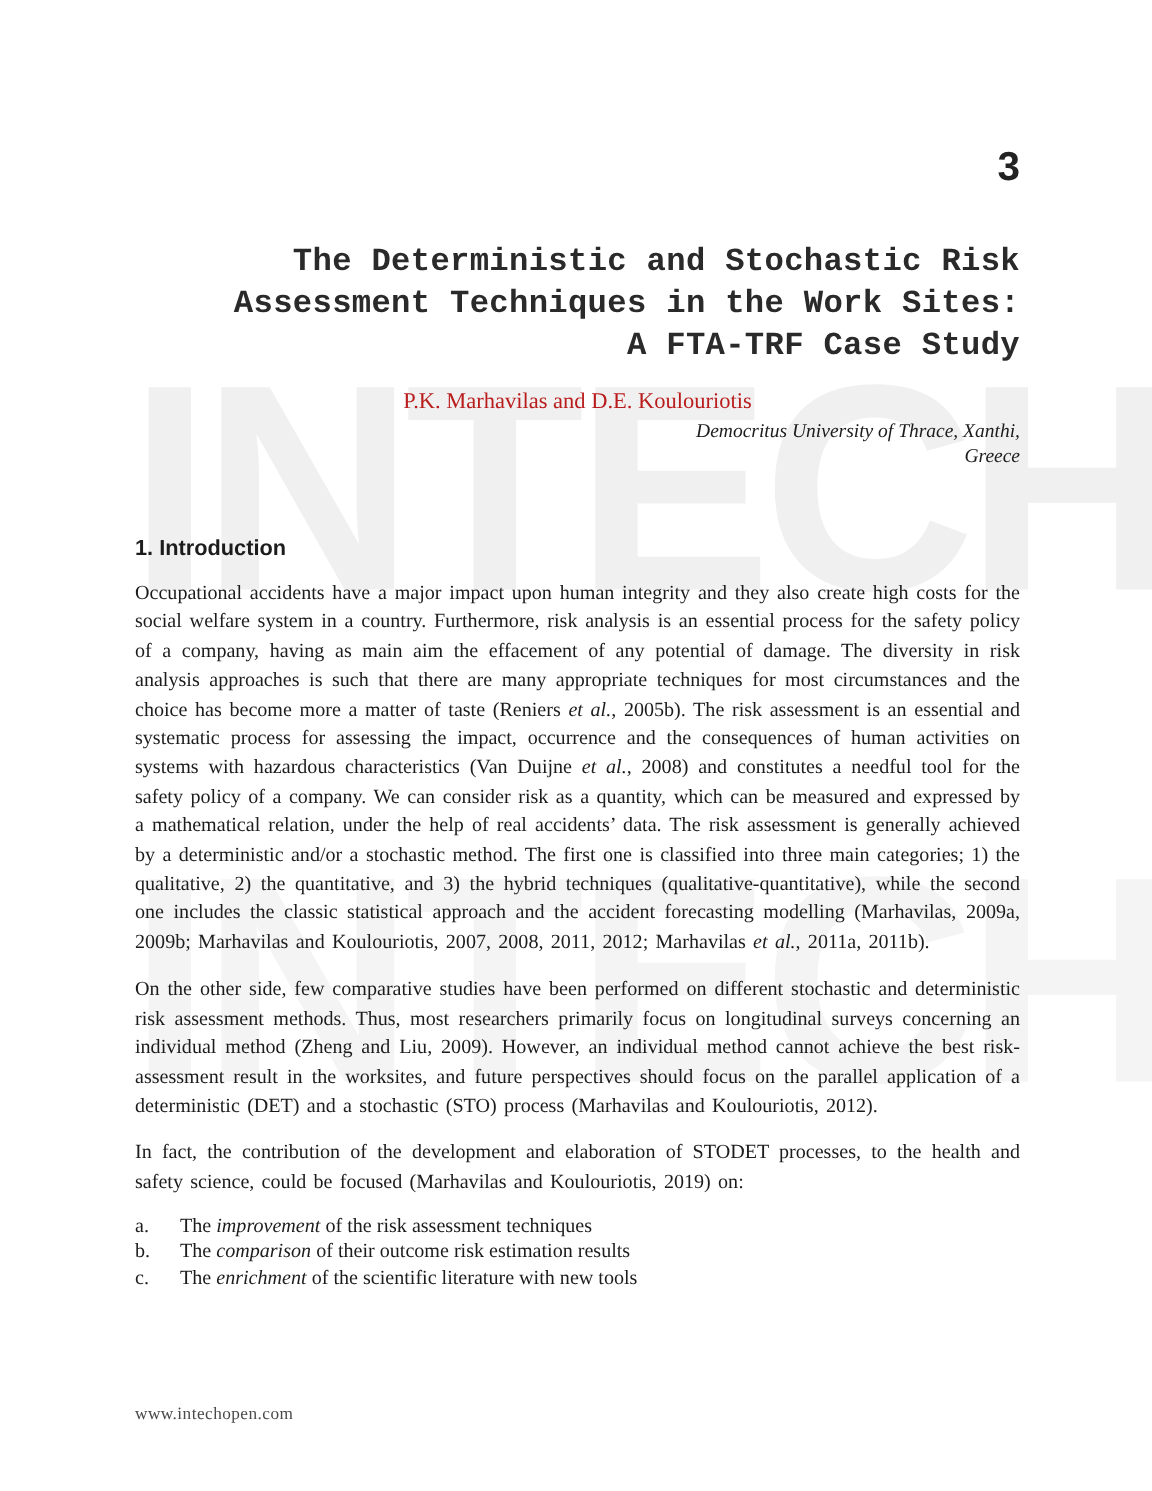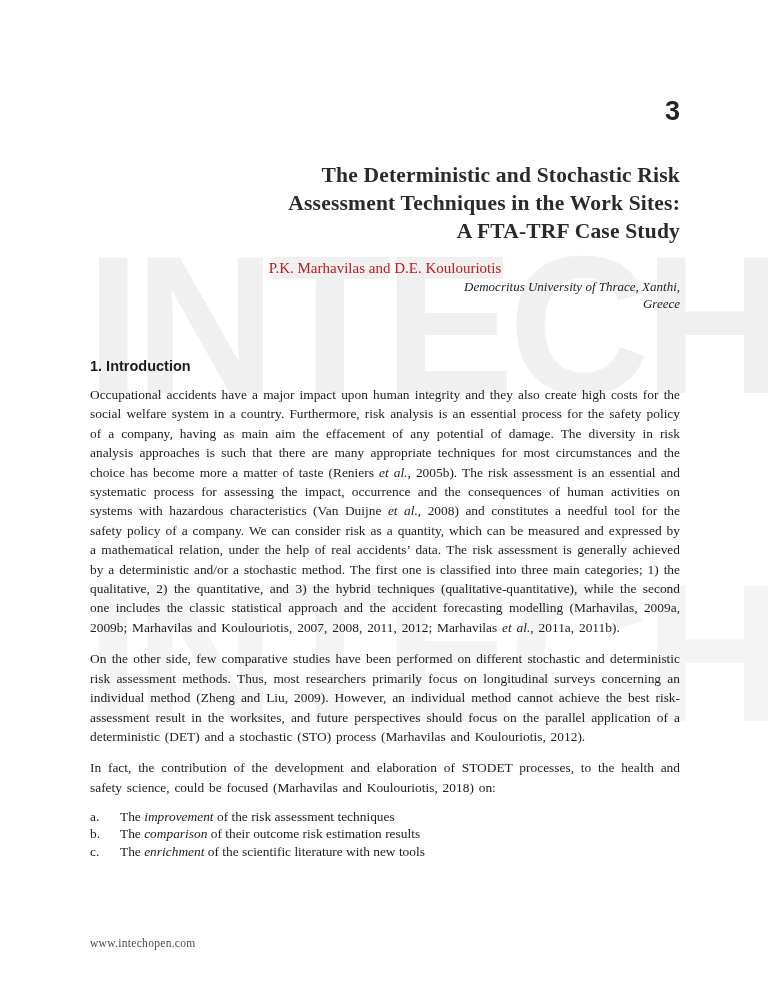--- a/index.html
+++ b/index.html
@@ -40,21 +40,21 @@
     margin-top: 96px;
     text-align: right;
     font-family: "Liberation Sans", sans-serif;
     font-weight: bold;
     font-size: 27px;
     color: #222222;
   }
   .title {
     margin: 34px 0 0 0;
     text-align: right;
-    font-family: Liberation Serif, serif;
+    font-family: Liberation Mono, monospace;
     font-weight: bold;
     font-size: 21.5px;
     line-height: 28px;
     color: #2a2a2a;
     letter-spacing: 0.2px;
   }
   .authors {
     margin-top: 15px;
     text-align: center;
     font-size: 15px;
@@ -131,21 +131,21 @@
     <div class="authors">P.K. Marhavilas and D.E. Koulouriotis</div>
 
     <div class="affiliation"><span>Democritus University of Thrace, Xanthi,</span><br><span>Greece</span></div>
 
     <h2 class="section-heading">1. Introduction</h2>
 
     <p class="body-paragraph"><span>Occupational accidents have a major impact upon human integrity and they also create high costs for the social welfare system in a country. Furthermore, risk analysis is an essential process for the safety policy of a company, having as main aim the effacement of any potential of damage. The diversity in risk analysis approaches is such that there are many appropriate techniques for most circumstances and the choice has become more a matter of taste (Reniers </span><em>et al.</em><span>, 2005b). The risk assessment is an essential and systematic process for assessing the impact, occurrence and the consequences of human activities on systems with hazardous characteristics (Van Duijne </span><em>et al.</em><span>, 2008) and constitutes a needful tool for the safety policy of a company. We can consider risk as a quantity, which can be measured and expressed by a mathematical relation, under the help of real accidents’ data. The risk assessment is generally achieved by a deterministic and/or a stochastic method. The first one is classified into three main categories; 1) the qualitative, 2) the quantitative, and 3) the hybrid techniques (qualitative-quantitative), while the second one includes the classic statistical approach and the accident forecasting modelling (Marhavilas, 2009a, 2009b; Marhavilas and Koulouriotis, 2007, 2008, 2011, 2012; Marhavilas </span><em>et al.</em><span>, 2011a, 2011b).</span></p>
 
     <p class="body-paragraph"><span>On the other side, few comparative studies have been performed on different stochastic and deterministic risk assessment methods. Thus, most researchers primarily focus on longitudinal surveys concerning an individual method (Zheng and Liu, 2009). However, an individual method cannot achieve the best risk-assessment result in the worksites, and future perspectives should focus on the parallel application of a deterministic (DET) and a stochastic (STO) process (Marhavilas and Koulouriotis, 2012).</span></p>
 
-    <p class="body-paragraph"><span>In fact, the contribution of the development and elaboration of STODET processes, to the health and safety science, could be focused (Marhavilas and Koulouriotis, 2018) on:</span></p>
+    <p class="body-paragraph"><span>In fact, the contribution of the development and elaboration of STODET processes, to the health and safety science, could be focused (Marhavilas and Koulouriotis, 2019) on:</span></p>
 
     <div class="list">
       <div class="list-row">
         <span class="list-marker">a.</span>
         <span class="list-text"><span>The </span><em>improvement</em><span> of the risk assessment techniques</span></span>
       </div>
       <div class="list-row">
         <span class="list-marker">b.</span>
         <span class="list-text"><span>The </span><em>comparison</em><span> of their outcome risk estimation results</span></span>
       </div>

